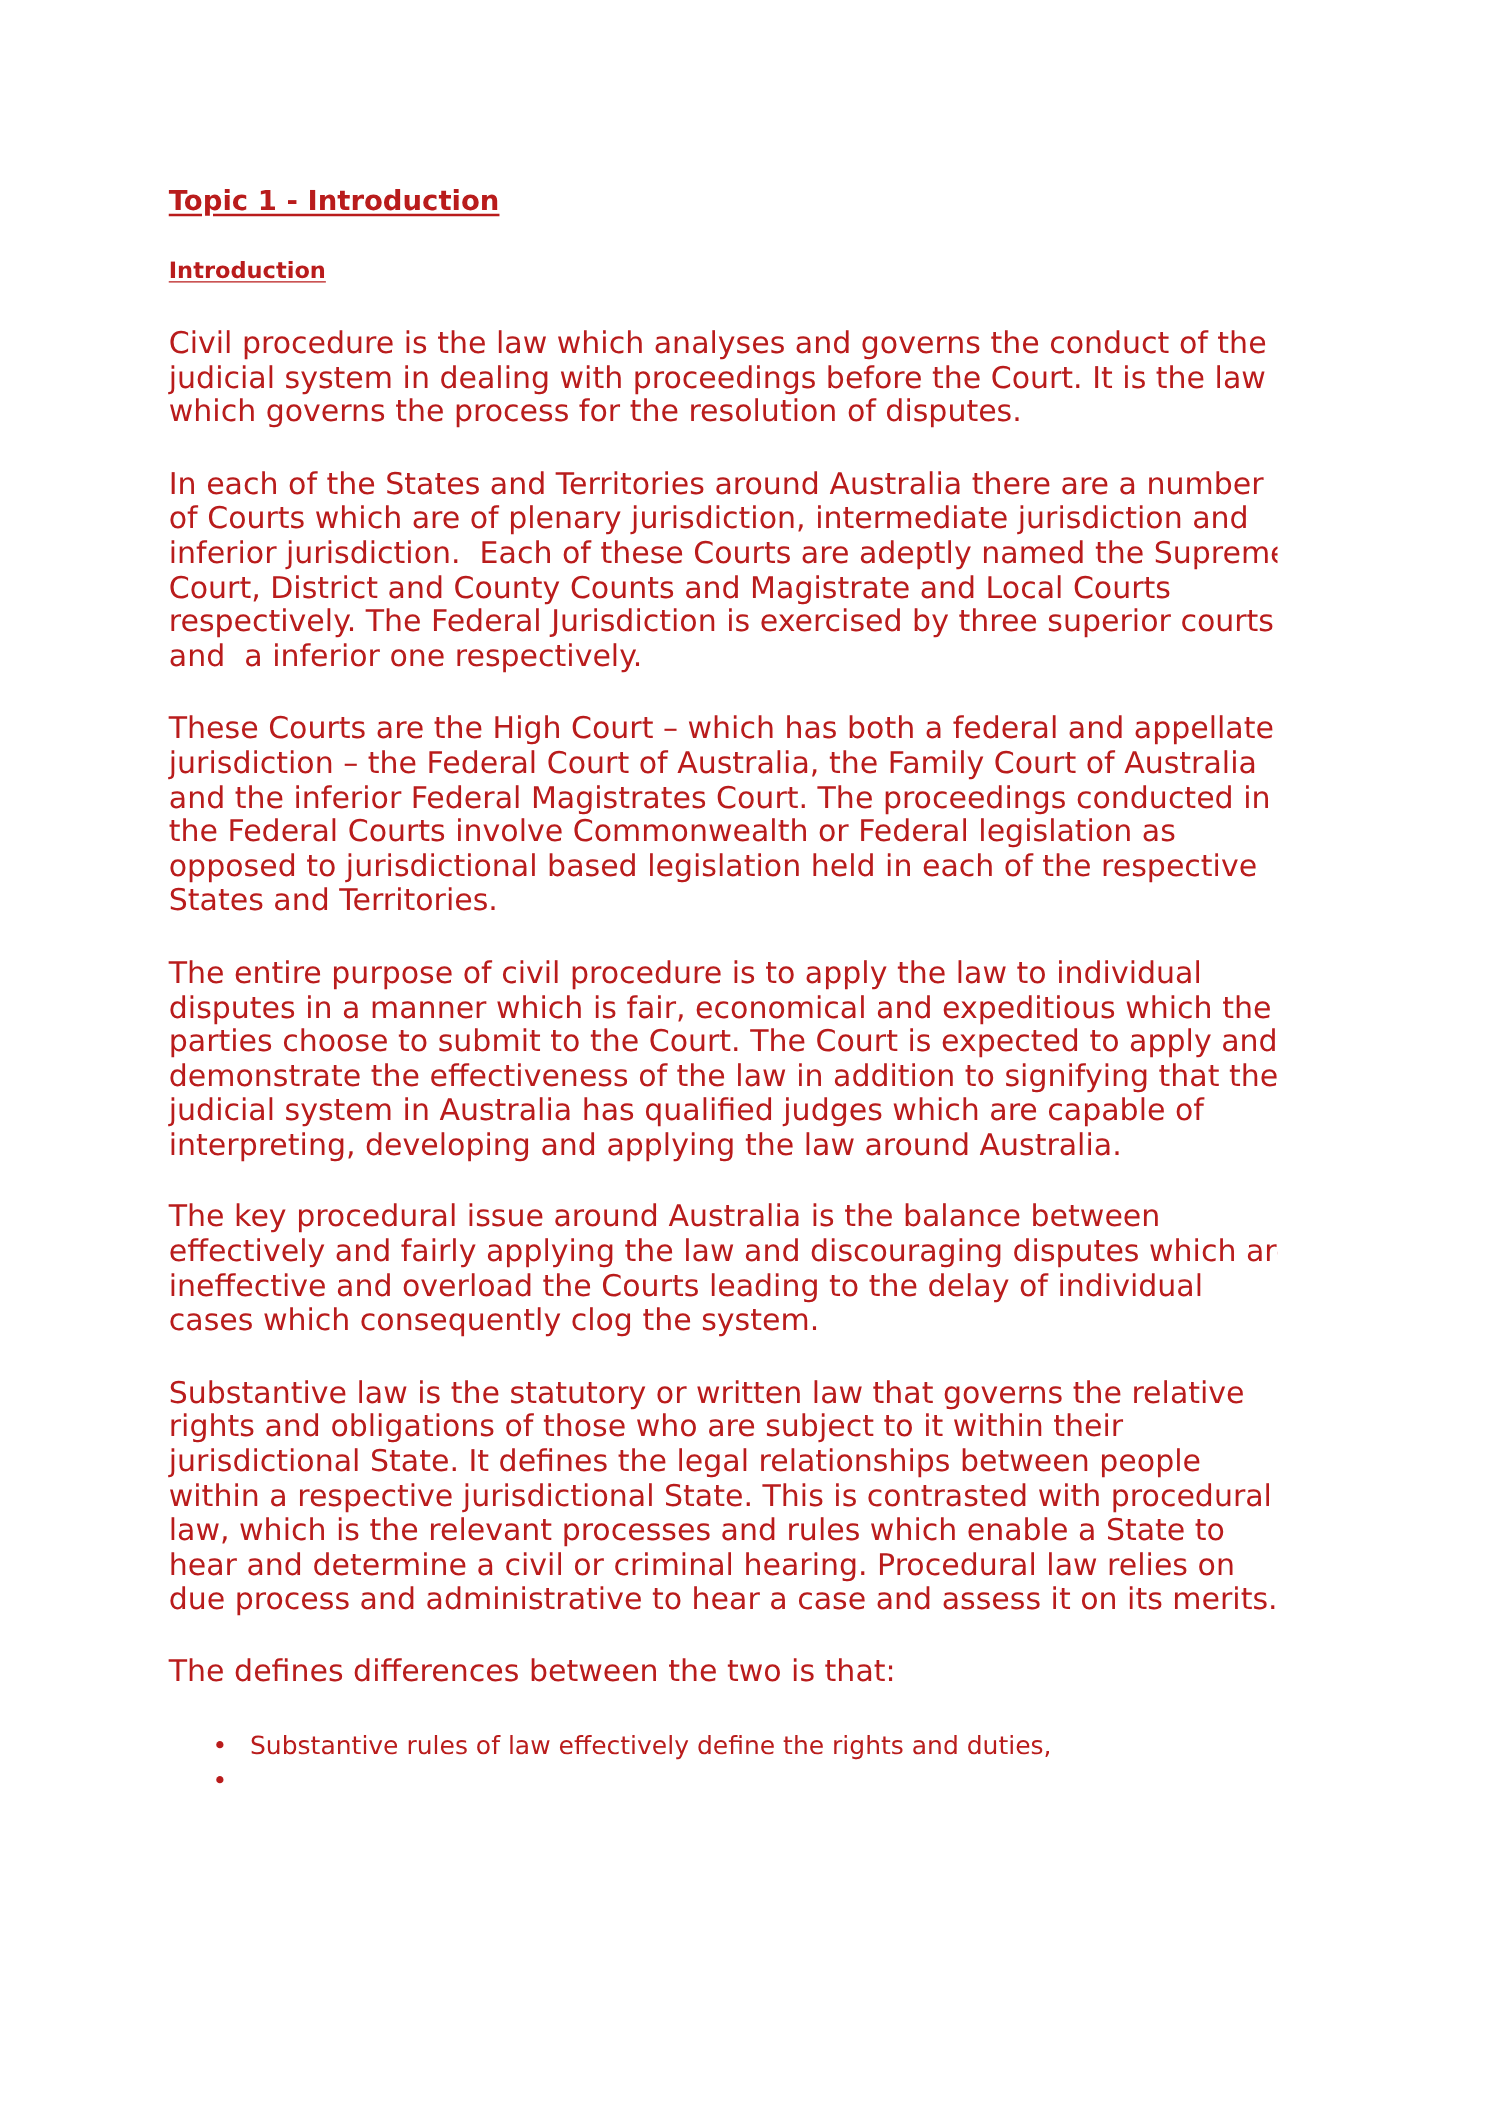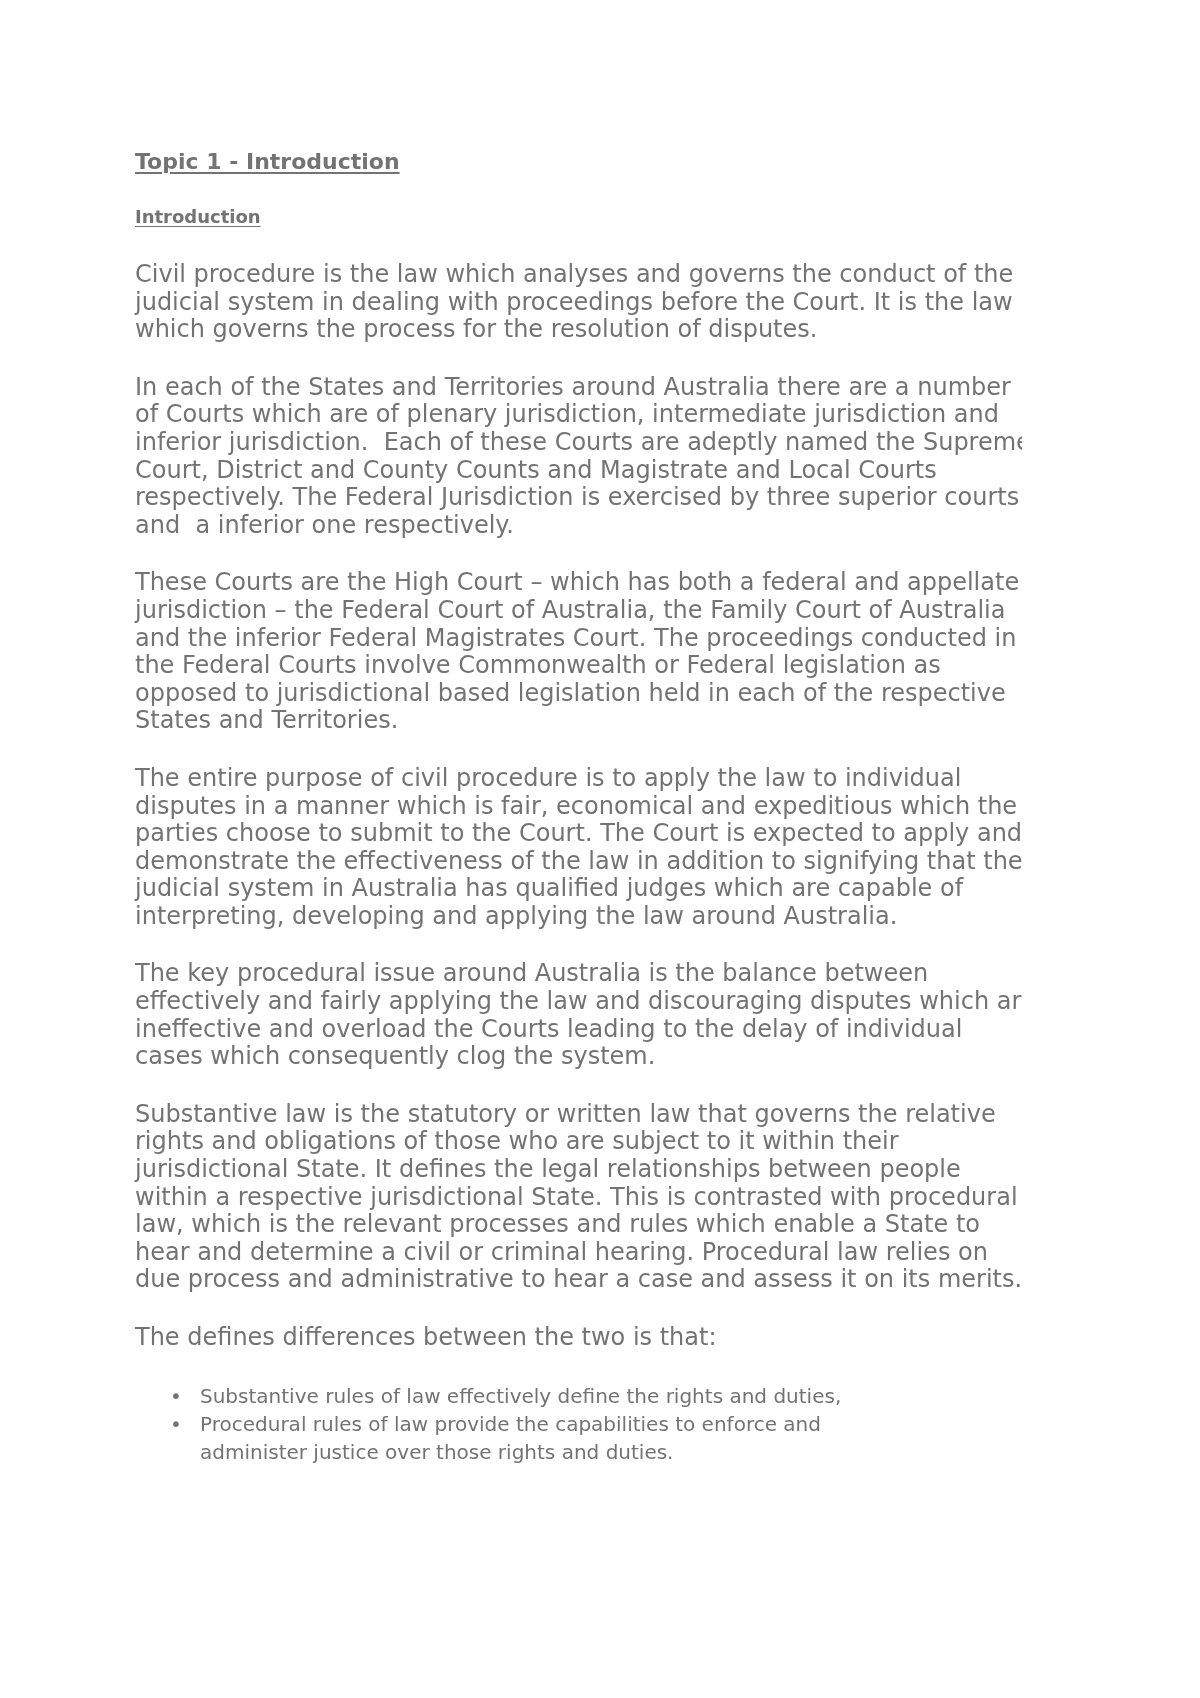--- a/index.html
+++ b/index.html
@@ -7,21 +7,21 @@
     padding: 0;
     background: #ffffff;
   }
   .page {
     position: relative;
     width: 1022px;
     height: 1698px;
     background: #ffffff;
     overflow: hidden;
     font-family: "DejaVu Sans", sans-serif;
-    color: #737373;
+    color: #b91c1c;
   }
   .content {
     position: absolute;
     top: 148px;
     left: 135px;
     width: 1045px;
   }
   .doc-title {
     font-size: 22px;
     font-weight: bold;
@@ -117,19 +117,17 @@
 
     <p class="para">The defines differences between the two is that:</p>
 
     <ul class="bullet-list">
       <li class="bullet-item">
         <span class="bullet-dot">•</span>
         <span class="bullet-text">Substantive rules of law effectively define the rights and duties,</span>
       </li>
       <li class="bullet-item">
         <span class="bullet-dot">•</span>
-        <span class="bullet-text">Procedural rules of law provide the capabilities to enforce and
-administer justice over those rights and duties.</span>
       </li>
     </ul>
 
   </div>
 </div>
 
 </body></html>

